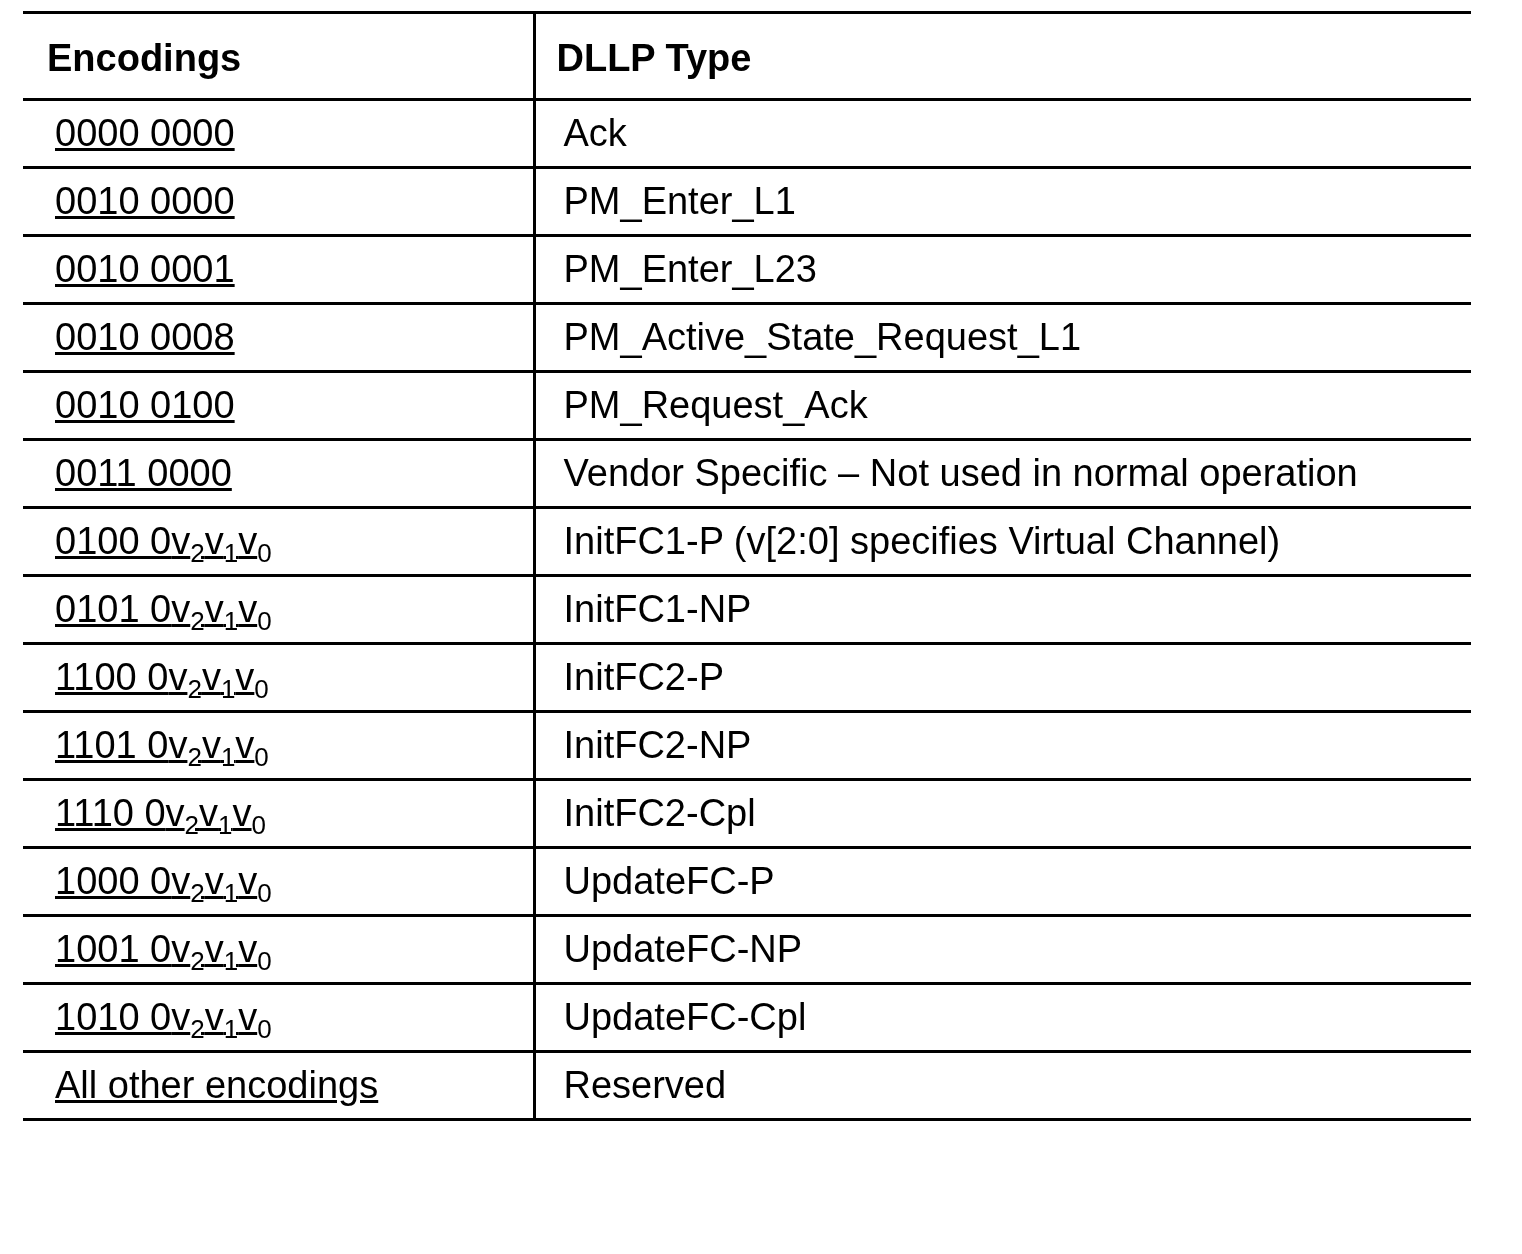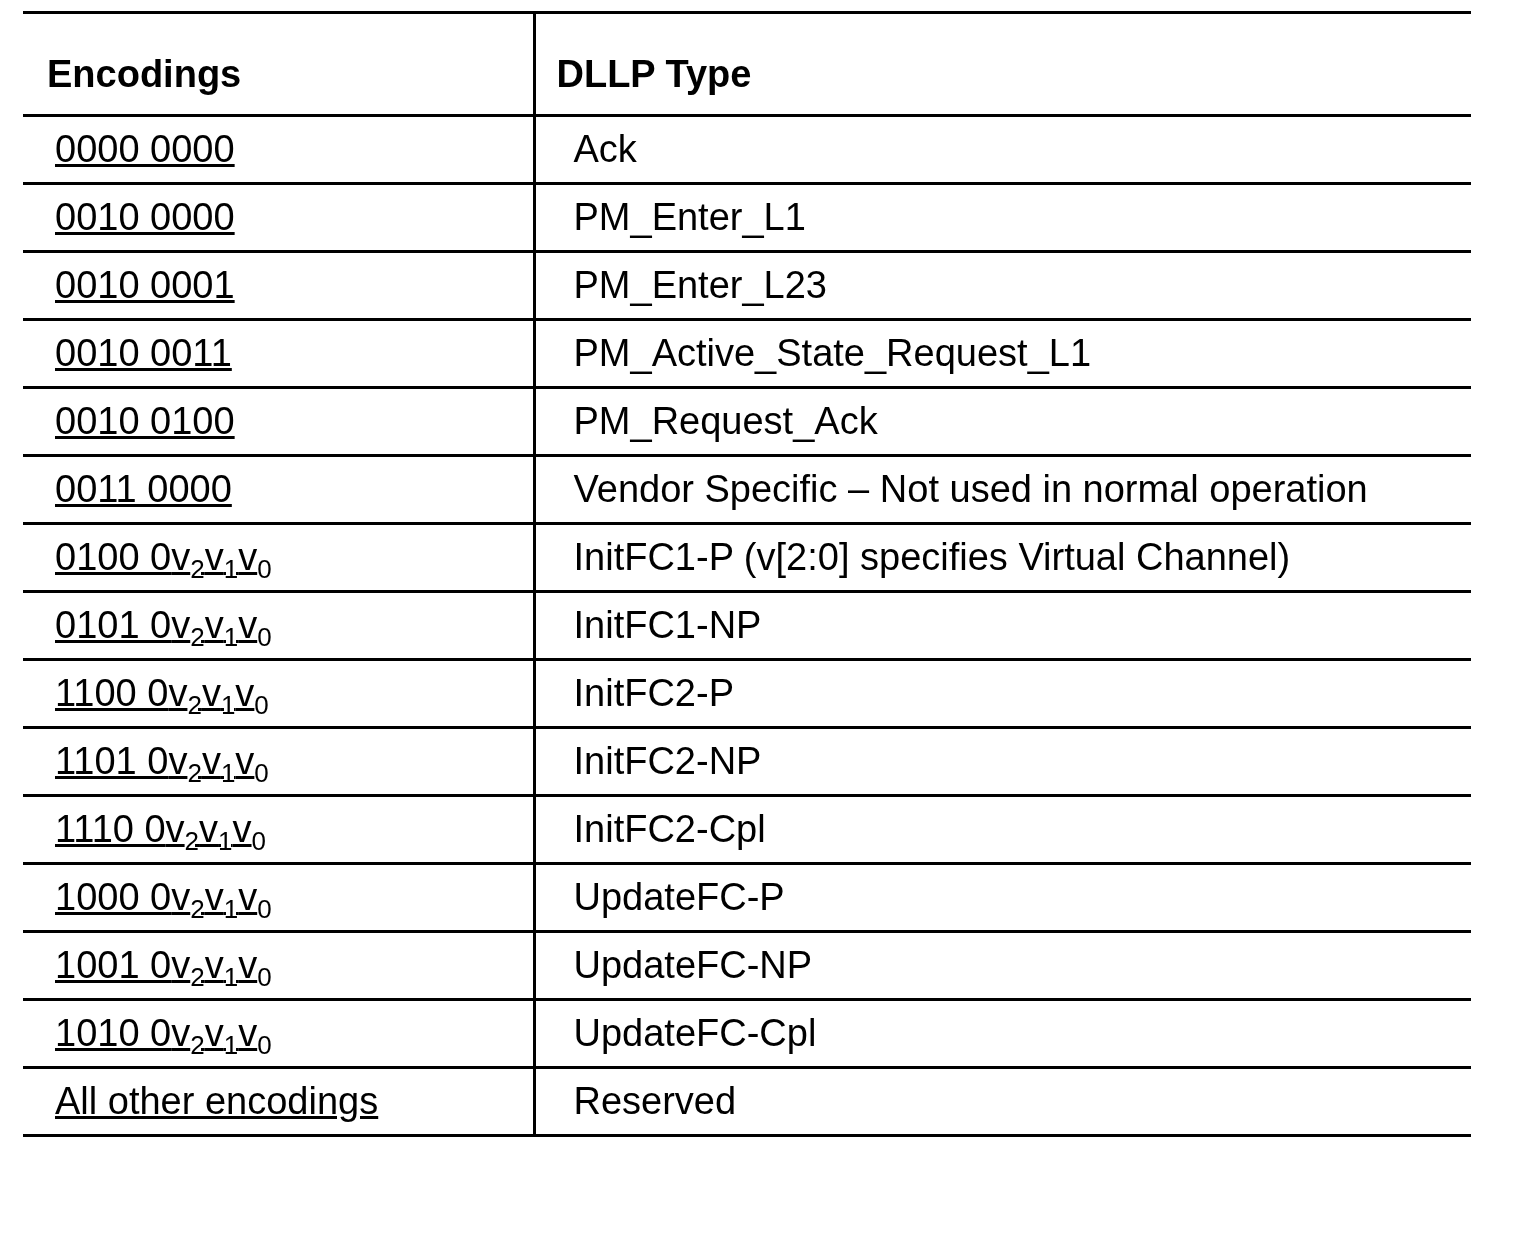--- a/index.html
+++ b/index.html
@@ -8,26 +8,26 @@
     table.dllp {
       position: absolute; left: 23px; top: 11px; width: 1448px;
       border-collapse: collapse; table-layout: fixed;
     }
     table.dllp col.c1 { width: 511px; }
     table.dllp col.c2 { width: 937px; }
     table.dllp th, table.dllp td {
       padding: 0; vertical-align: middle; text-align: left;
       border-top: 3px solid #000; border-bottom: 3px solid #000;
     }
-    table.dllp th { height: 80px; font-weight: bold; font-size: 38px; padding-top: 20px; }
+    table.dllp th { height: 80px; font-weight: bold; font-size: 38px; padding-top: 4px; }
     table.dllp td { height: 65px; font-size: 38px; }
     table.dllp th.c1 { padding-left: 24px; }
     table.dllp th.c2 { padding-left: 21px; margin-top: 25px; }
     table.dllp td.c1 { padding-left: 32px; text-decoration: underline; }
-    table.dllp td.c2 { padding-left: 38px; }
+    table.dllp td.c2 { padding-left: 28px; }
     table.dllp .c1 { border-right: 3px solid #000; }
     sub { font-size: 26px; vertical-align: -8px; line-height: 0; }
   </style>
 </head>
 <body>
 
 <table class="dllp">
   <colgroup>
       <col class="c1">
       <col class="c2">
@@ -45,21 +45,21 @@
       </tr>
       <tr>
         <td class="c1"><span>0010 0000</span></td>
         <td class="c2">PM_Enter_L1</td>
       </tr>
       <tr>
         <td class="c1"><span>0010 0001</span></td>
         <td class="c2">PM_Enter_L23</td>
       </tr>
       <tr>
-        <td class="c1"><span>0010 0011</span></td>
+        <td class="c1"><span>0010 0008</span></td>
         <td class="c2">PM_Active_State_Request_L1</td>
       </tr>
       <tr>
         <td class="c1"><span>0010 0100</span></td>
         <td class="c2">PM_Request_Ack</td>
       </tr>
       <tr>
         <td class="c1"><span>0011 0000</span></td>
         <td class="c2">Vendor Specific – Not used in normal operation</td>
       </tr>

